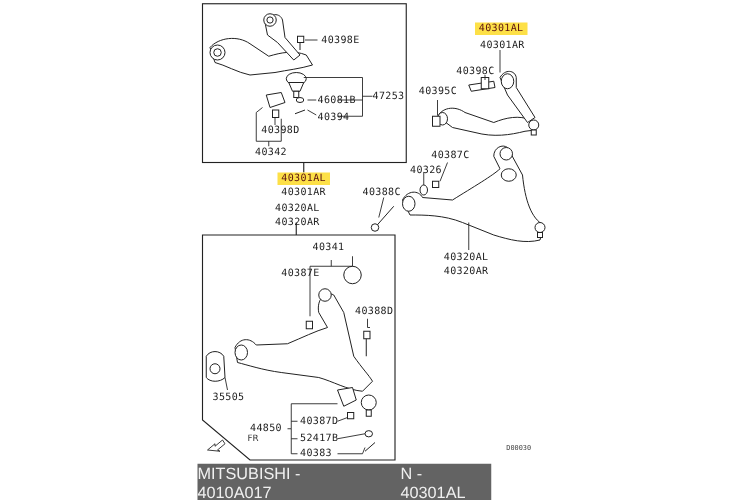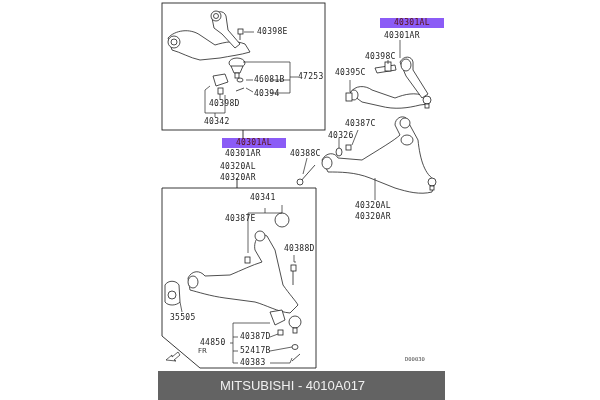--- a/index.html
+++ b/index.html
@@ -1,23 +1,23 @@
 <!DOCTYPE html>
 <html><head>
 <meta charset="utf-8">
 <style>
   html,body{margin:0;padding:0;background:#ffffff;}
   body{width:600px;height:400px;position:relative;overflow:hidden;font-family:"DejaVu Sans",sans-serif;}
   .stage{position:absolute;left:0;top:0;width:600px;height:400px;}
   svg{position:absolute;left:0;top:0;}
   .lbl{position:absolute;font-family:"DejaVu Sans Mono",monospace;font-size:8px;color:#222;letter-spacing:0.3px;white-space:nowrap;line-height:10px;}
-  .hl{background:#8b5cf6;color:#5a1010;padding:0 14px;}
+  .hl{background:#fde047;color:#5a1010;padding:0 3px;}
   .code{position:absolute;font-family:"DejaVu Sans Mono",monospace;font-size:5.5px;color:#444;white-space:nowrap;}
   .fr{position:absolute;font-family:"DejaVu Sans",sans-serif;font-size:7px;color:#333;padding-left:32px;}
-  .footer{position:absolute;left:158px;top:371px;width:287px;height:29px;background:#636363;display:flex;align-items:center;justify-content:center;}
+  .footer{position:absolute;left:158px;top:371px;width:235px;height:29px;background:#636363;display:flex;align-items:center;justify-content:center;}
   .footer span{font-family:"Liberation Sans",sans-serif;font-size:13px;color:#f0f0f0;}
   .footer .gap{display:inline-block;width:18px;}
 </style>
 </head>
 <body>
 
 <div class="stage">
   <svg width="600" height="400" viewBox="0 0 600 400">
     <g fill="none" stroke="#222" stroke-width="0.9">
 
@@ -179,13 +179,14 @@
   <div class="lbl" style="left:240px;top:346px">52417B</div>
   <div class="lbl" style="left:240px;top:358px">40383</div>
 
   <div class="fr" style="left:166px;top:347px">FR</div>
   <div class="code" style="left:405px;top:356px">D00030</div>
 </div>
 
 <div class="footer">
   <span>MITSUBISHI - 4010A017</span>
   <span class="gap"></span>
+  <span>N - 40301AL</span>
 </div>
 
 </body></html>

